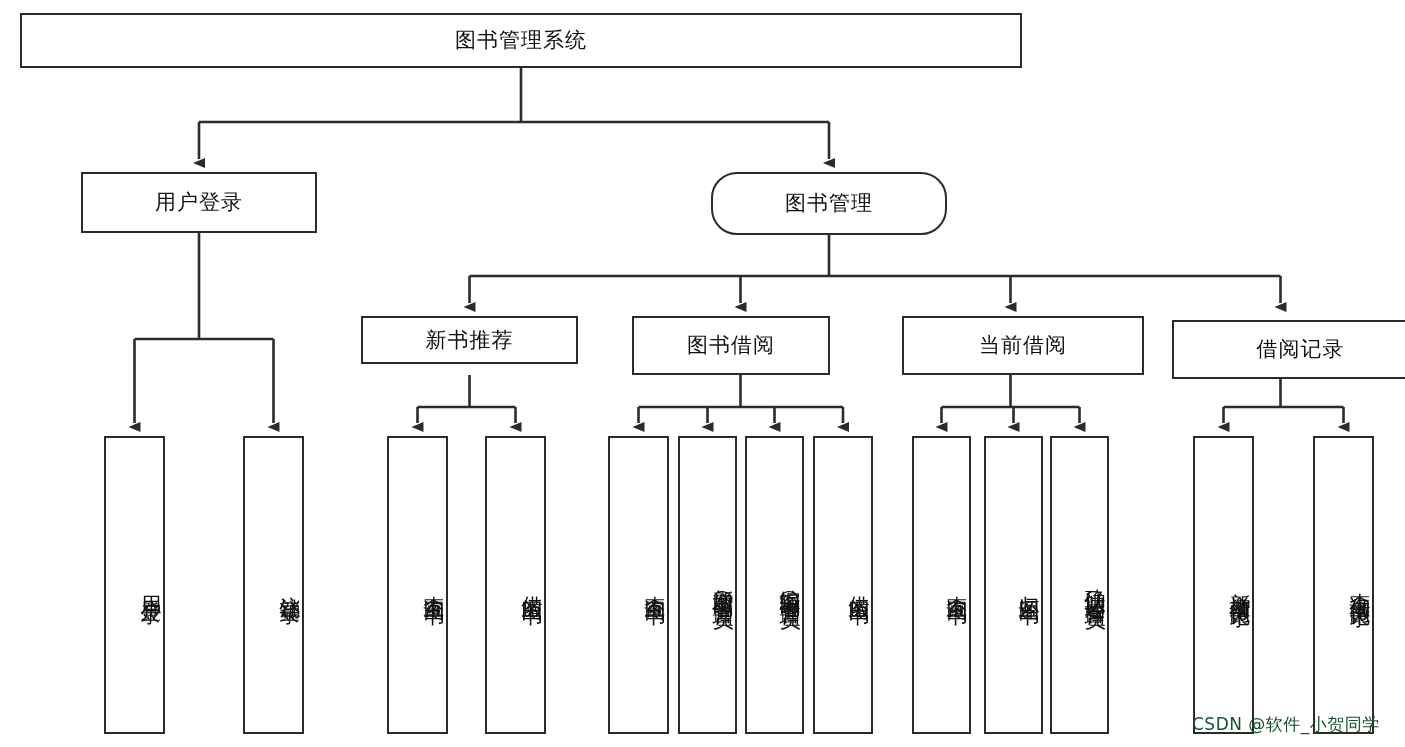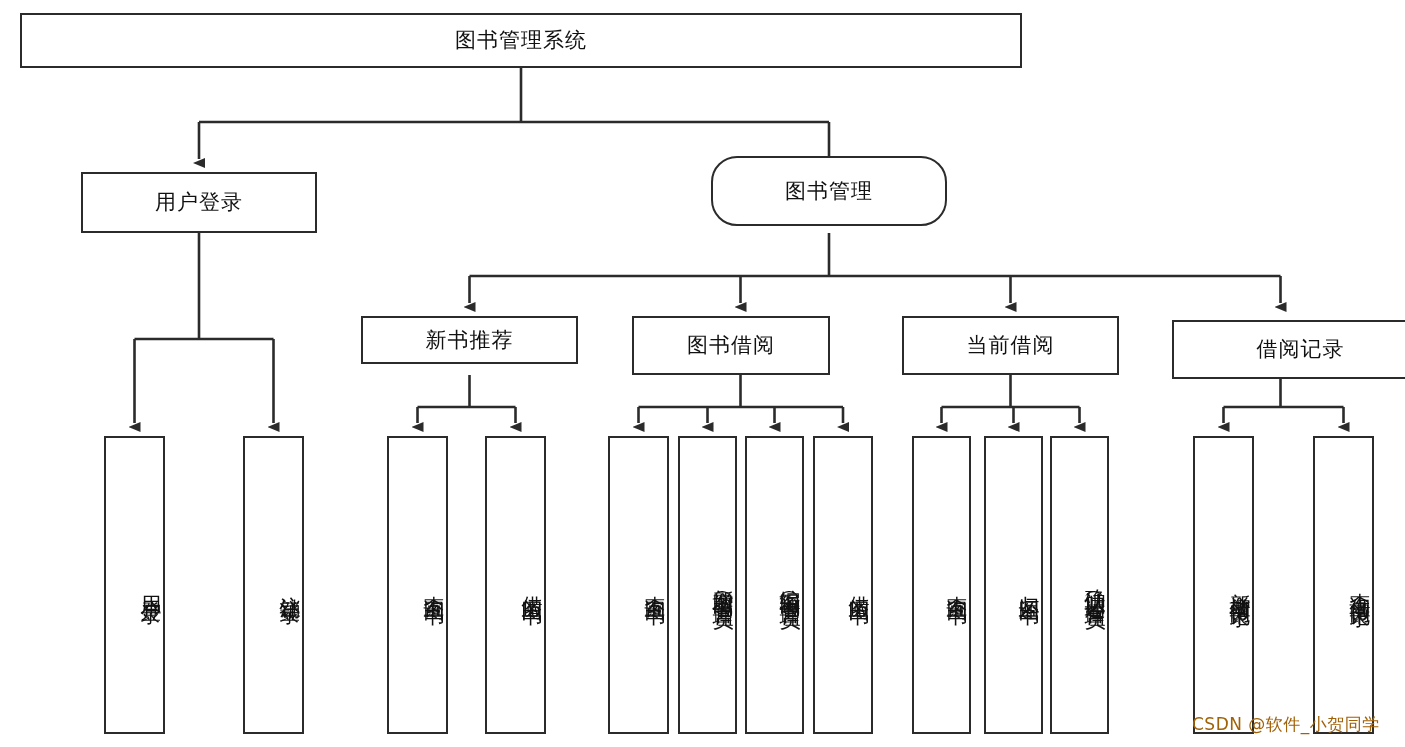--- a/index.html
+++ b/index.html
@@ -55,21 +55,21 @@
   }
   .node .label {
     display: block;
     white-space: pre-wrap;
   }
   #watermark {
     position: absolute;
     left: 1192px;
     top: 713px;
     font-size: 17px;
-    color: #a16207;
+    color: #14532d;
     letter-spacing: 0.5px;
     white-space: nowrap;
     z-index: 5;
     font-family: "DejaVu Sans", "Liberation Sans", sans-serif;
   }
 </style>
 </head>
 <body>
 
 <div id="canvas">
@@ -117,30 +117,30 @@
       </g>
   </svg>
 
   <div id="nodes">
       <div class="node horizontal" style="left: 20px; top: 13px; width: 1002px; height: 55px;">
         <span class="label">图书管理系统</span>
       </div>
       <div class="node horizontal" style="left: 81px; top: 172px; width: 236px; height: 61px;">
         <span class="label">用户登录</span>
       </div>
-      <div class="node horizontal" style="left: 711px; top: 156px; width: 236px; height: 70px; border-radius: 26px;">
+      <div class="node horizontal" style="left: 711px; top: 172px; width: 236px; height: 63px; border-radius: 26px;">
         <span class="label">图书管理</span>
       </div>
       <div class="node horizontal" style="left: 361px; top: 316px; width: 217px; height: 48px;">
         <span class="label">新书推荐</span>
       </div>
       <div class="node horizontal" style="left: 632px; top: 316px; width: 198px; height: 59px;">
         <span class="label">图书借阅</span>
       </div>
-      <div class="node horizontal" style="left: 902px; top: 316px; width: 217px; height: 59px;">
+      <div class="node horizontal" style="left: 902px; top: 316px; width: 242px; height: 59px;">
         <span class="label">当前借阅</span>
       </div>
       <div class="node horizontal" style="left: 1172px; top: 320px; width: 241px; height: 59px; padding-left: 16px;">
         <span class="label">借阅记录</span>
       </div>
       <div class="node vertical" style="left: 104px; top: 436px; width: 61px; height: 298px;">
         <span class="label">用户登录</span>
       </div>
       <div class="node vertical" style="left: 243px; top: 436px; width: 61px; height: 298px;">
         <span class="label">注销登录</span>

